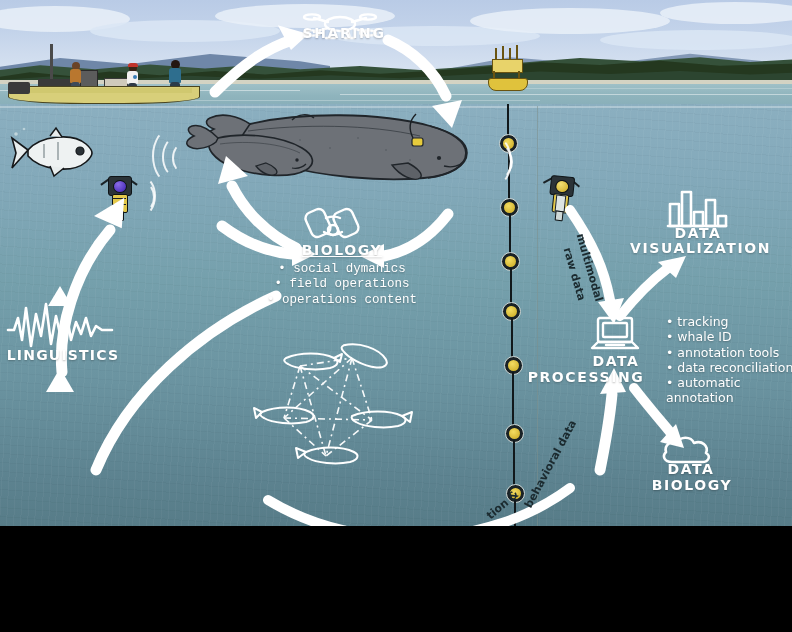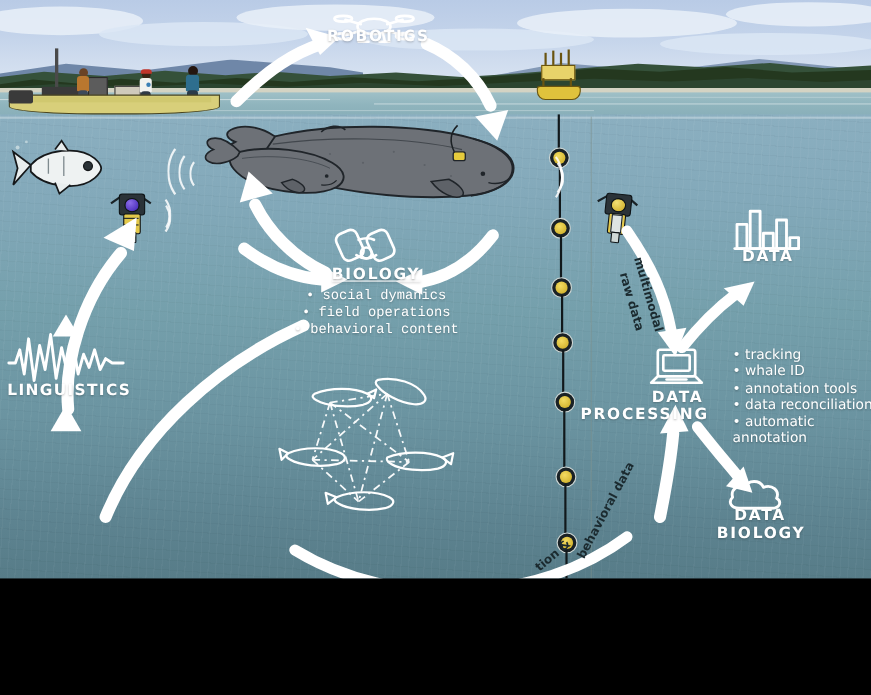--- a/index.html
+++ b/index.html
@@ -428,43 +428,44 @@
                  C384,429 364,427 356,422 C352,420 351,418 352,416 Z"></path>
         <path d="M402,416 L412,412 L410,422 Z"></path>
 
         <path d="M306,452 C320,446 342,446 354,452 C360,455 358,460 350,462
                  C336,465 316,463 308,458 C304,456 303,454 306,452 Z"></path>
         <path d="M306,452 L296,448 L298,458 Z"></path>
       </g>
     </g>
   </svg>
 
-  <div class="lbl node" style="left:290px;top:26px;width:108px;">ROBOTICS</div>
+  <div class="lbl node" style="left:290px;top:26px;width:108px;">SHARING</div>
 
   <div class="lbl node" style="left:292px;top:243px;width:100px;text-decoration:underline;">BIOLOGY</div>
   <div class="bullets center" style="left:252px;top:262px;width:180px;font-family:Liberation Mono, monospace;">
     <div>• social dymanics</div>
     <div>• field operations</div>
-    <div>• behavioral content</div>
+    <div>• operations content</div>
   </div>
 
   <div class="lbl node" style="left:4px;top:348px;width:118px;letter-spacing:1.2px;">LINGUISTICS</div>
 
   <div class="lbl node" style="left:568px;top:354px;width:96px;">DATA</div>
   <div class="lbl node" style="left:524px;top:370px;width:124px;">PROCESSING</div>
   <div class="bullets" style="left:666px;top:314px;width:130px;">
     <div>• tracking</div>
     <div>• whale ID</div>
     <div>• annotation tools</div>
     <div>• data reconciliation</div>
     <div>• automatic</div>
     <div>   annotation</div>
   </div>
 
   <div class="lbl node" style="left:652px;top:226px;width:92px;">DATA</div>
+  <div class="lbl node" style="left:630px;top:241px;width:136px;">VISUALIZATION</div>
 
   <div class="lbl node" style="left:646px;top:462px;width:90px;">DATA</div>
   <div class="lbl node" style="left:638px;top:478px;width:108px;">BIOLOGY</div>
 
   <div class="pathlbl" style="left:586px;top:232px;transform:rotate(74deg);transform-origin:left top;">multimodal</div>
   <div class="pathlbl" style="left:573px;top:246px;transform:rotate(74deg);transform-origin:left top;">raw data</div>
 
   <div class="pathlbl" style="left:484px;top:512px;transform:rotate(-40deg);transform-origin:left top;">tion &amp;</div>
   <div class="pathlbl" style="left:522px;top:504px;transform:rotate(-62deg);transform-origin:left top;">behavioral data</div>
 

